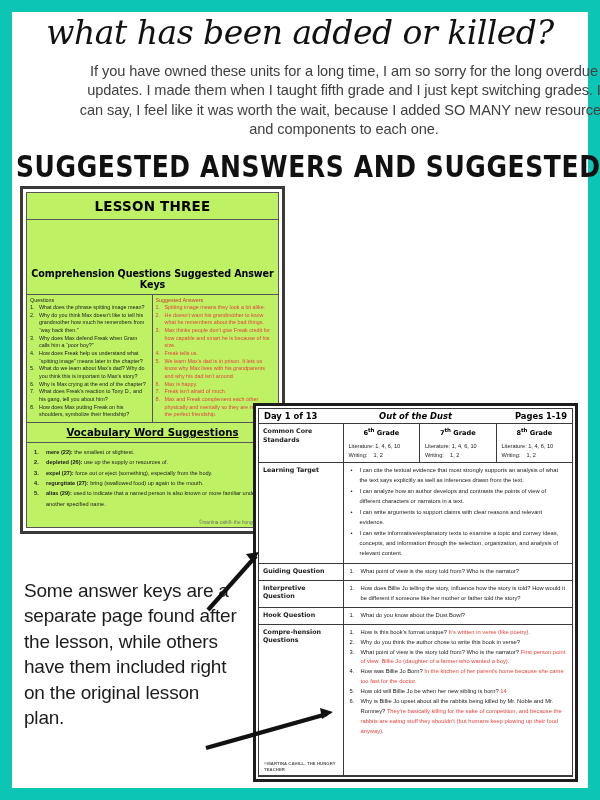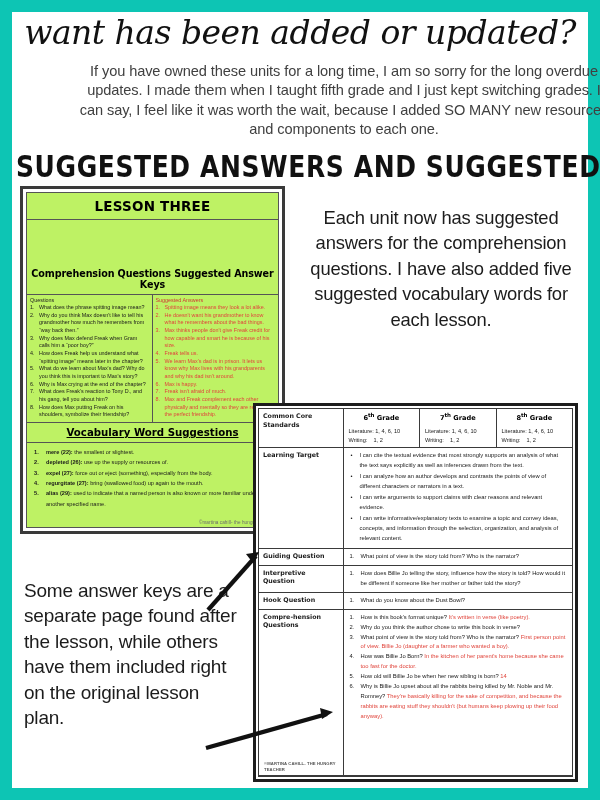--- a/index.html
+++ b/index.html
@@ -288,21 +288,21 @@
 
   
   .arrow-svg { position: absolute; left: 0; top: 0; width: 600px; height: 800px; pointer-events: none; }
 </style>
 </head>
 <body>
 
 <div id="page">
   <div class="white-canvas"></div>
 
-  <div class="hero-title">want has been added or updated?</div>
+  <div class="hero-title">what has been added or killed?</div>
   <div class="intro-para">If you have owned these units for a long time, I am so sorry for the long overdue updates. I made them when I taught fifth grade and I just kept switching grades. I can say, I feel like it was worth the wait, because I added SO MANY new resources and components to each one.</div>
   <div class="section-heading">SUGGESTED ANSWERS AND SUGGESTED VOCABULARY</div>
 
   <div class="doc-lesson">
     <div class="doc-lesson-inner">
       <div class="lesson-title">LESSON THREE</div>
       <div class="lesson-sub">Comprehension Questions Suggested Answer Keys</div>
       <div class="qa-wrap">
         <div class="qa-col left">
           <div class="qa-head">Questions</div>
@@ -338,24 +338,28 @@
             <li><span class="vocab-word">depleted (26): </span><span>use up the supply or resources of.</span></li>
             <li><span class="vocab-word">expel (27): </span><span>force out or eject (something), especially from the body.</span></li>
             <li><span class="vocab-word">regurgitate (27): </span><span>bring (swallowed food) up again to the mouth.</span></li>
             <li><span class="vocab-word">alias (29): </span><span>used to indicate that a named person is also known or more familiar under another specified name.</span></li>
           </ol>
         <div class="doc-credit">©martina cahill- the hungry teacher</div>
       </div>
     </div>
   </div>
 
-  <div class="right-para">Each unit now has suggested answers for the comprehension questions. I have also added five suggested vocabulary words for each lesson.</div>
 
   <div class="doc-dust">
     <div class="dust-inner">
+      <div class="dust-toprow">
+        <div class="d-left">Day 1 of 13</div>
+        <div class="d-mid">Out of the Dust</div>
+        <div class="d-right">Pages 1-19</div>
+      </div>
 
       <div class="dust-row">
         <div class="dust-label">Common Core Standards</div>
         <div class="dust-content" style="padding:0">
           <div class="grade-head" id="grade-head">
               <div class="gcell"><span>6</span><sup>th</sup><span> Grade</span></div>
               <div class="gcell"><span>7</span><sup>th</sup><span> Grade</span></div>
               <div class="gcell"><span>8</span><sup>th</sup><span> Grade</span></div>
             </div>
           <div class="grade-body" id="grade-body">

